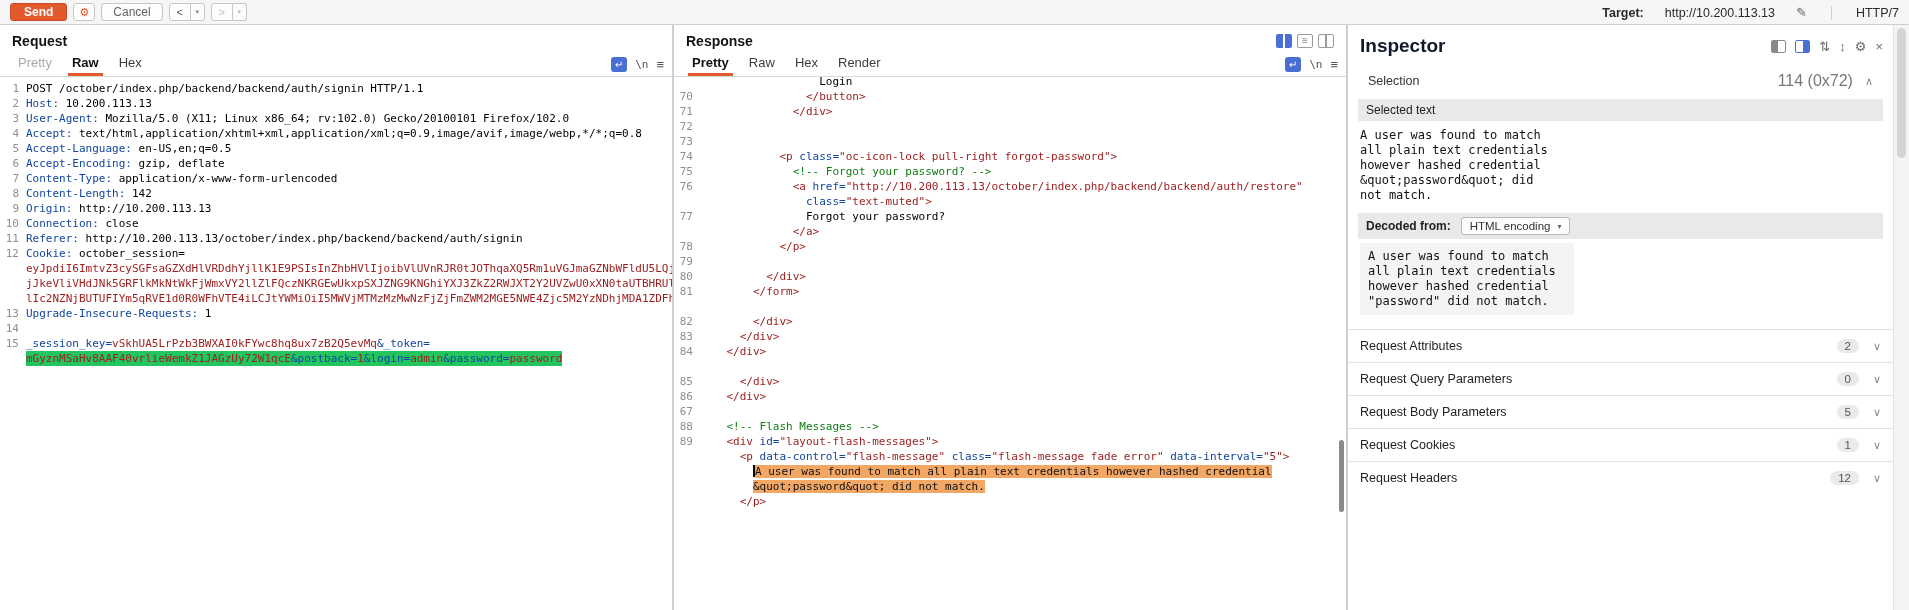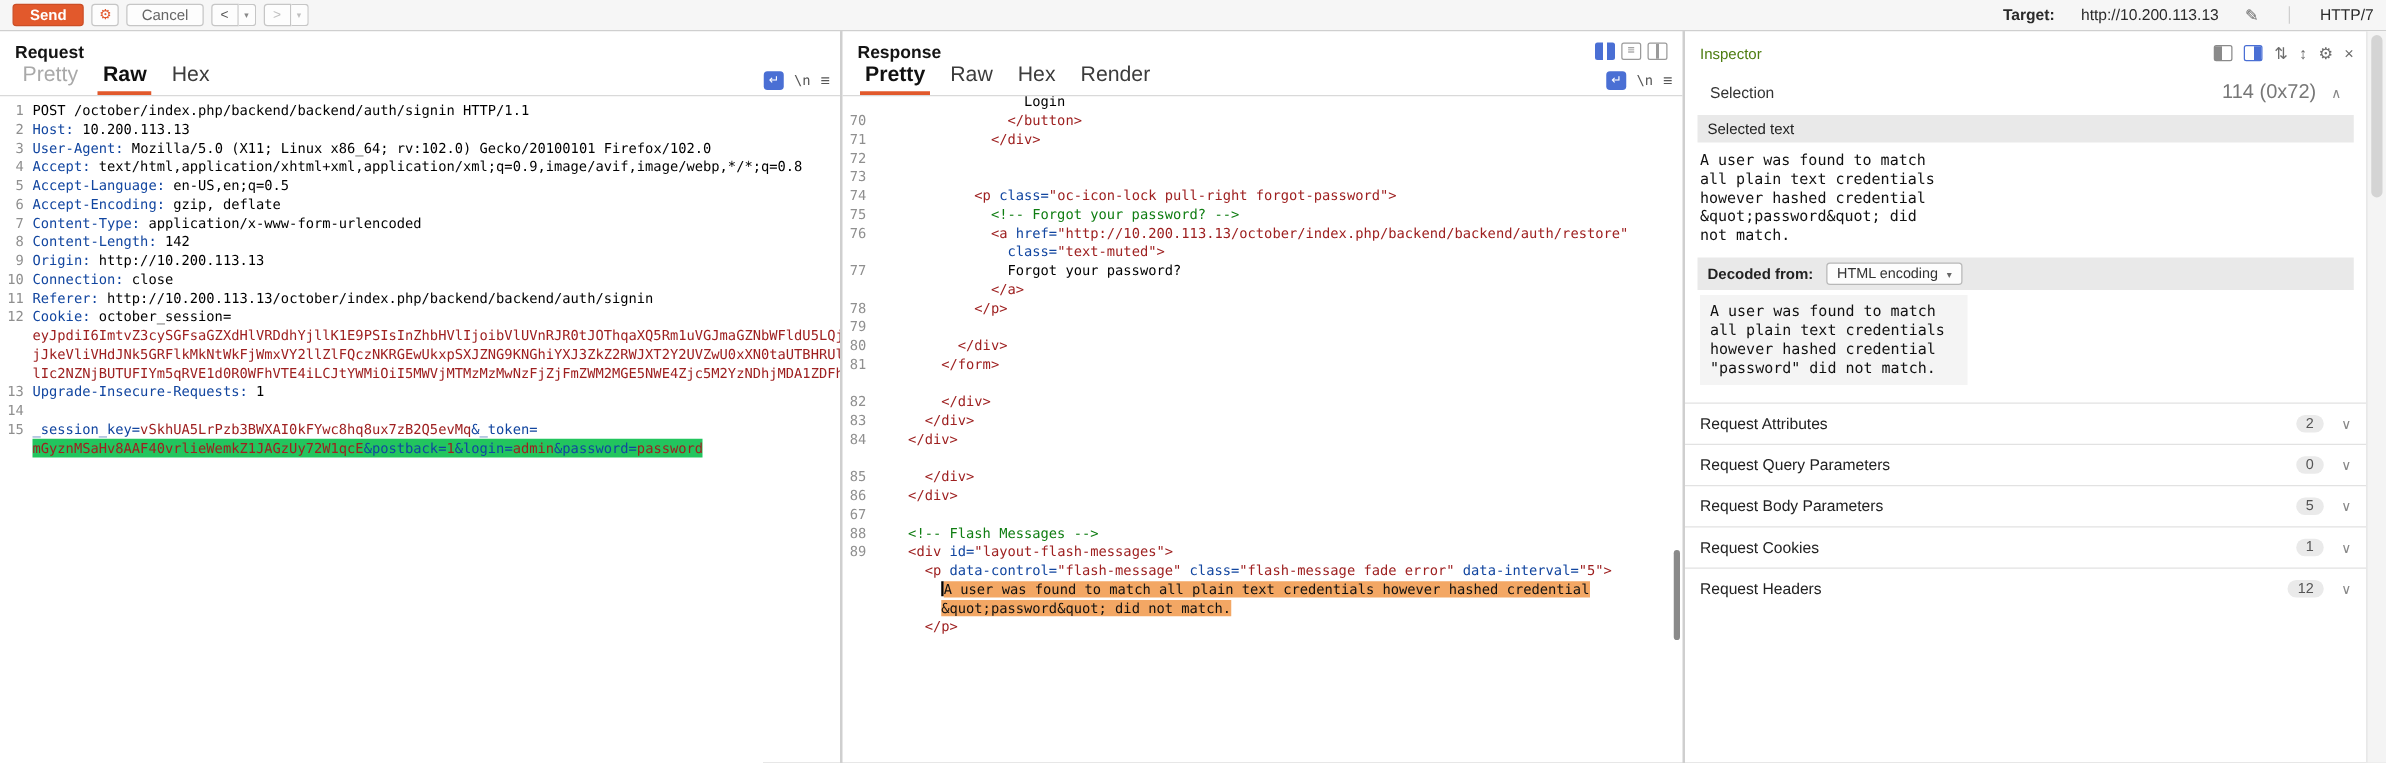--- a/index.html
+++ b/index.html
@@ -8,41 +8,41 @@
 
   
   .topbar{height:24px;background:#f6f6f6;border-bottom:1px solid #cfcfcf;display:flex;align-items:center;gap:6px;padding:12px 10px}
   .btn-send{background:#e2592c;border:1px solid #cb4e26;color:#fff;font-weight:bold;font-size:12px;padding:0 13px;border-radius:3px;height:18px}
   .btn-gear{height:18px;width:22px;border:1px solid #c6c6c6;background:#fdfdfd;border-radius:3px;color:#e2592c;font-size:11px;line-height:14px;padding:0}
   .btn-cancel{height:18px;border:1px solid #c6c6c6;background:#fdfdfd;border-radius:3px;color:#666;font-size:12px;padding:0 11px}
   .split-btn{display:flex;height:18px}
   .sb-main{width:22px;border:1px solid #c6c6c6;background:#fdfdfd;border-radius:3px 0 0 3px;color:#555;font-size:11px;padding:0}
   .sb-arrow{width:14px;border:1px solid #c6c6c6;border-left:none;background:#fdfdfd;border-radius:0 3px 3px 0;color:#888;font-size:7px;padding:0}
   .split-btn.disabled button{color:#bfbfbf}
-  .topbar-right{margin-left:auto;display:flex;align-items:center;gap:21px;font-size:12.5px;color:#2b2b2b}
+  .topbar-right{margin-left:auto;display:flex;align-items:flex-end;gap:21px;font-size:12.5px;color:#2b2b2b}
   .target-label{font-weight:bold}
   .pencil{color:#666;font-size:13px;cursor:pointer}
   .tb-divider{width:1px;height:14px;background:#cfcfcf;margin:0 3px}
 
   
   .main{display:flex;height:586px;gap:2px;background:#cfcfcf}
   .panel{width:672px;background:#fff;display:flex;flex-direction:column;position:relative}
   .inspector{flex:1;background:#fff;position:relative}
 
   .panel-title-row{display:flex;align-items:center;padding:8px 12px 3px}
   .panel-title{font-size:14px;font-weight:bold;color:#141414}
   .view-icons{margin-left:auto;display:flex;gap:5px;align-items:center}
   .vicon{width:16px;height:14px;border-radius:2px;display:inline-block;cursor:pointer}
   .vicon.split-blue{background:linear-gradient(to right,#4a6fd4 42%,#fff 42%,#fff 58%,#4a6fd4 58%)}
   .vicon.lines{border:1px solid #9a9a9a;color:#8a8a8a;font-size:10px;line-height:12px;text-align:center}
   .vicon.cols{border:1px solid #9a9a9a;background:linear-gradient(to right,#fff 42%,#9a9a9a 42%,#9a9a9a 58%,#fff 58%)}
 
   .tabbar{display:flex;align-items:flex-end;border-bottom:1px solid #d9d9d9;padding:0 8px;height:25px}
   .tabs{display:flex}
-  .tab{font-size:17px;color:#3c3c3c;padding:4px 10px 6px;position:relative;cursor:pointer}
+  .tab{font-size:13px;color:#3c3c3c;padding:4px 10px 6px;position:relative;cursor:pointer}
   .tab.active{color:#111;font-weight:bold}
   .tab.active::after{content:"";position:absolute;left:6px;right:6px;bottom:0;height:3px;background:#e2592c}
   .tab.muted{color:#a9a9a9}
   .tabbar-icons{margin-left:auto;display:flex;align-items:center;gap:8px;padding-bottom:4px}
   .wrap-icon{width:16px;height:15px;background:#4a6fd4;border-radius:3px;color:#fff;font-size:10px;text-align:center;line-height:15px;cursor:pointer}
   .nl-label{font-family:"DejaVu Sans Mono",monospace;font-size:11px;color:#555;cursor:pointer}
   .menu-icon{color:#555;font-size:13px;cursor:pointer}
 
   
   .code{flex:1;overflow:hidden;padding-top:4px;font-family:"DejaVu Sans Mono",monospace;font-size:11px;line-height:15px}
@@ -57,21 +57,21 @@
   .tok-hl{background:#f3a764;color:#111}
   .tok-caret{display:inline-block;border-left:2px solid #000;height:12px;vertical-align:-2px}
   .row-gray .lc{background:#22c55e}
   .resp-thumb{position:absolute;right:2px;top:415px;width:5px;height:72px;background:#8a8a8a;border-radius:3px}
 
   
   .insp-content{position:absolute;top:0;left:0;right:16px;bottom:0;overflow:hidden}
   .insp-scrollbar{position:absolute;right:0;top:0;bottom:0;width:16px;background:#f4f4f4;border-left:1px solid #e3e3e3}
   .insp-thumb{position:absolute;top:3px;left:3px;right:3px;height:130px;background:#d4d4d4;border-radius:5px}
   .insp-header{display:flex;align-items:center;padding:10px 10px 8px 12px}
-  .insp-title{font-size:12px;font-weight:normal;color:#4d7c0f}
+  .insp-title{font-size:19px;font-weight:bold;color:#0f172a}
   .insp-icons{margin-left:auto;display:flex;align-items:center;gap:9px}
   .pane-icon{width:15px;height:13px;border:1px solid #8a8a8a;border-radius:2px;display:inline-block;cursor:pointer}
   .pane-icon.left{background:linear-gradient(to right,#8a8a8a 45%,#fff 45%)}
   .pane-icon.right{background:linear-gradient(to right,#fff 55%,#4a6fd4 55%);border-color:#4a6fd4}
   .glyph-icon{color:#6d6d6d;font-size:13px;cursor:pointer}
   .insp-selrow{display:flex;align-items:center;padding:7px 20px;font-size:12.5px;color:#333}
   .sel-size{margin-left:auto;color:#777;margin-right:12px;font-size:16px}
   .insp-chev{color:#888;font-size:11px}
   .insp-subbar{background:#e9e9e9;margin:2px 10px 0;padding:4px 8px;font-size:12px;color:#222;display:flex;align-items:center;gap:10px;min-height:22px}
   .dec-label{font-weight:bold}

